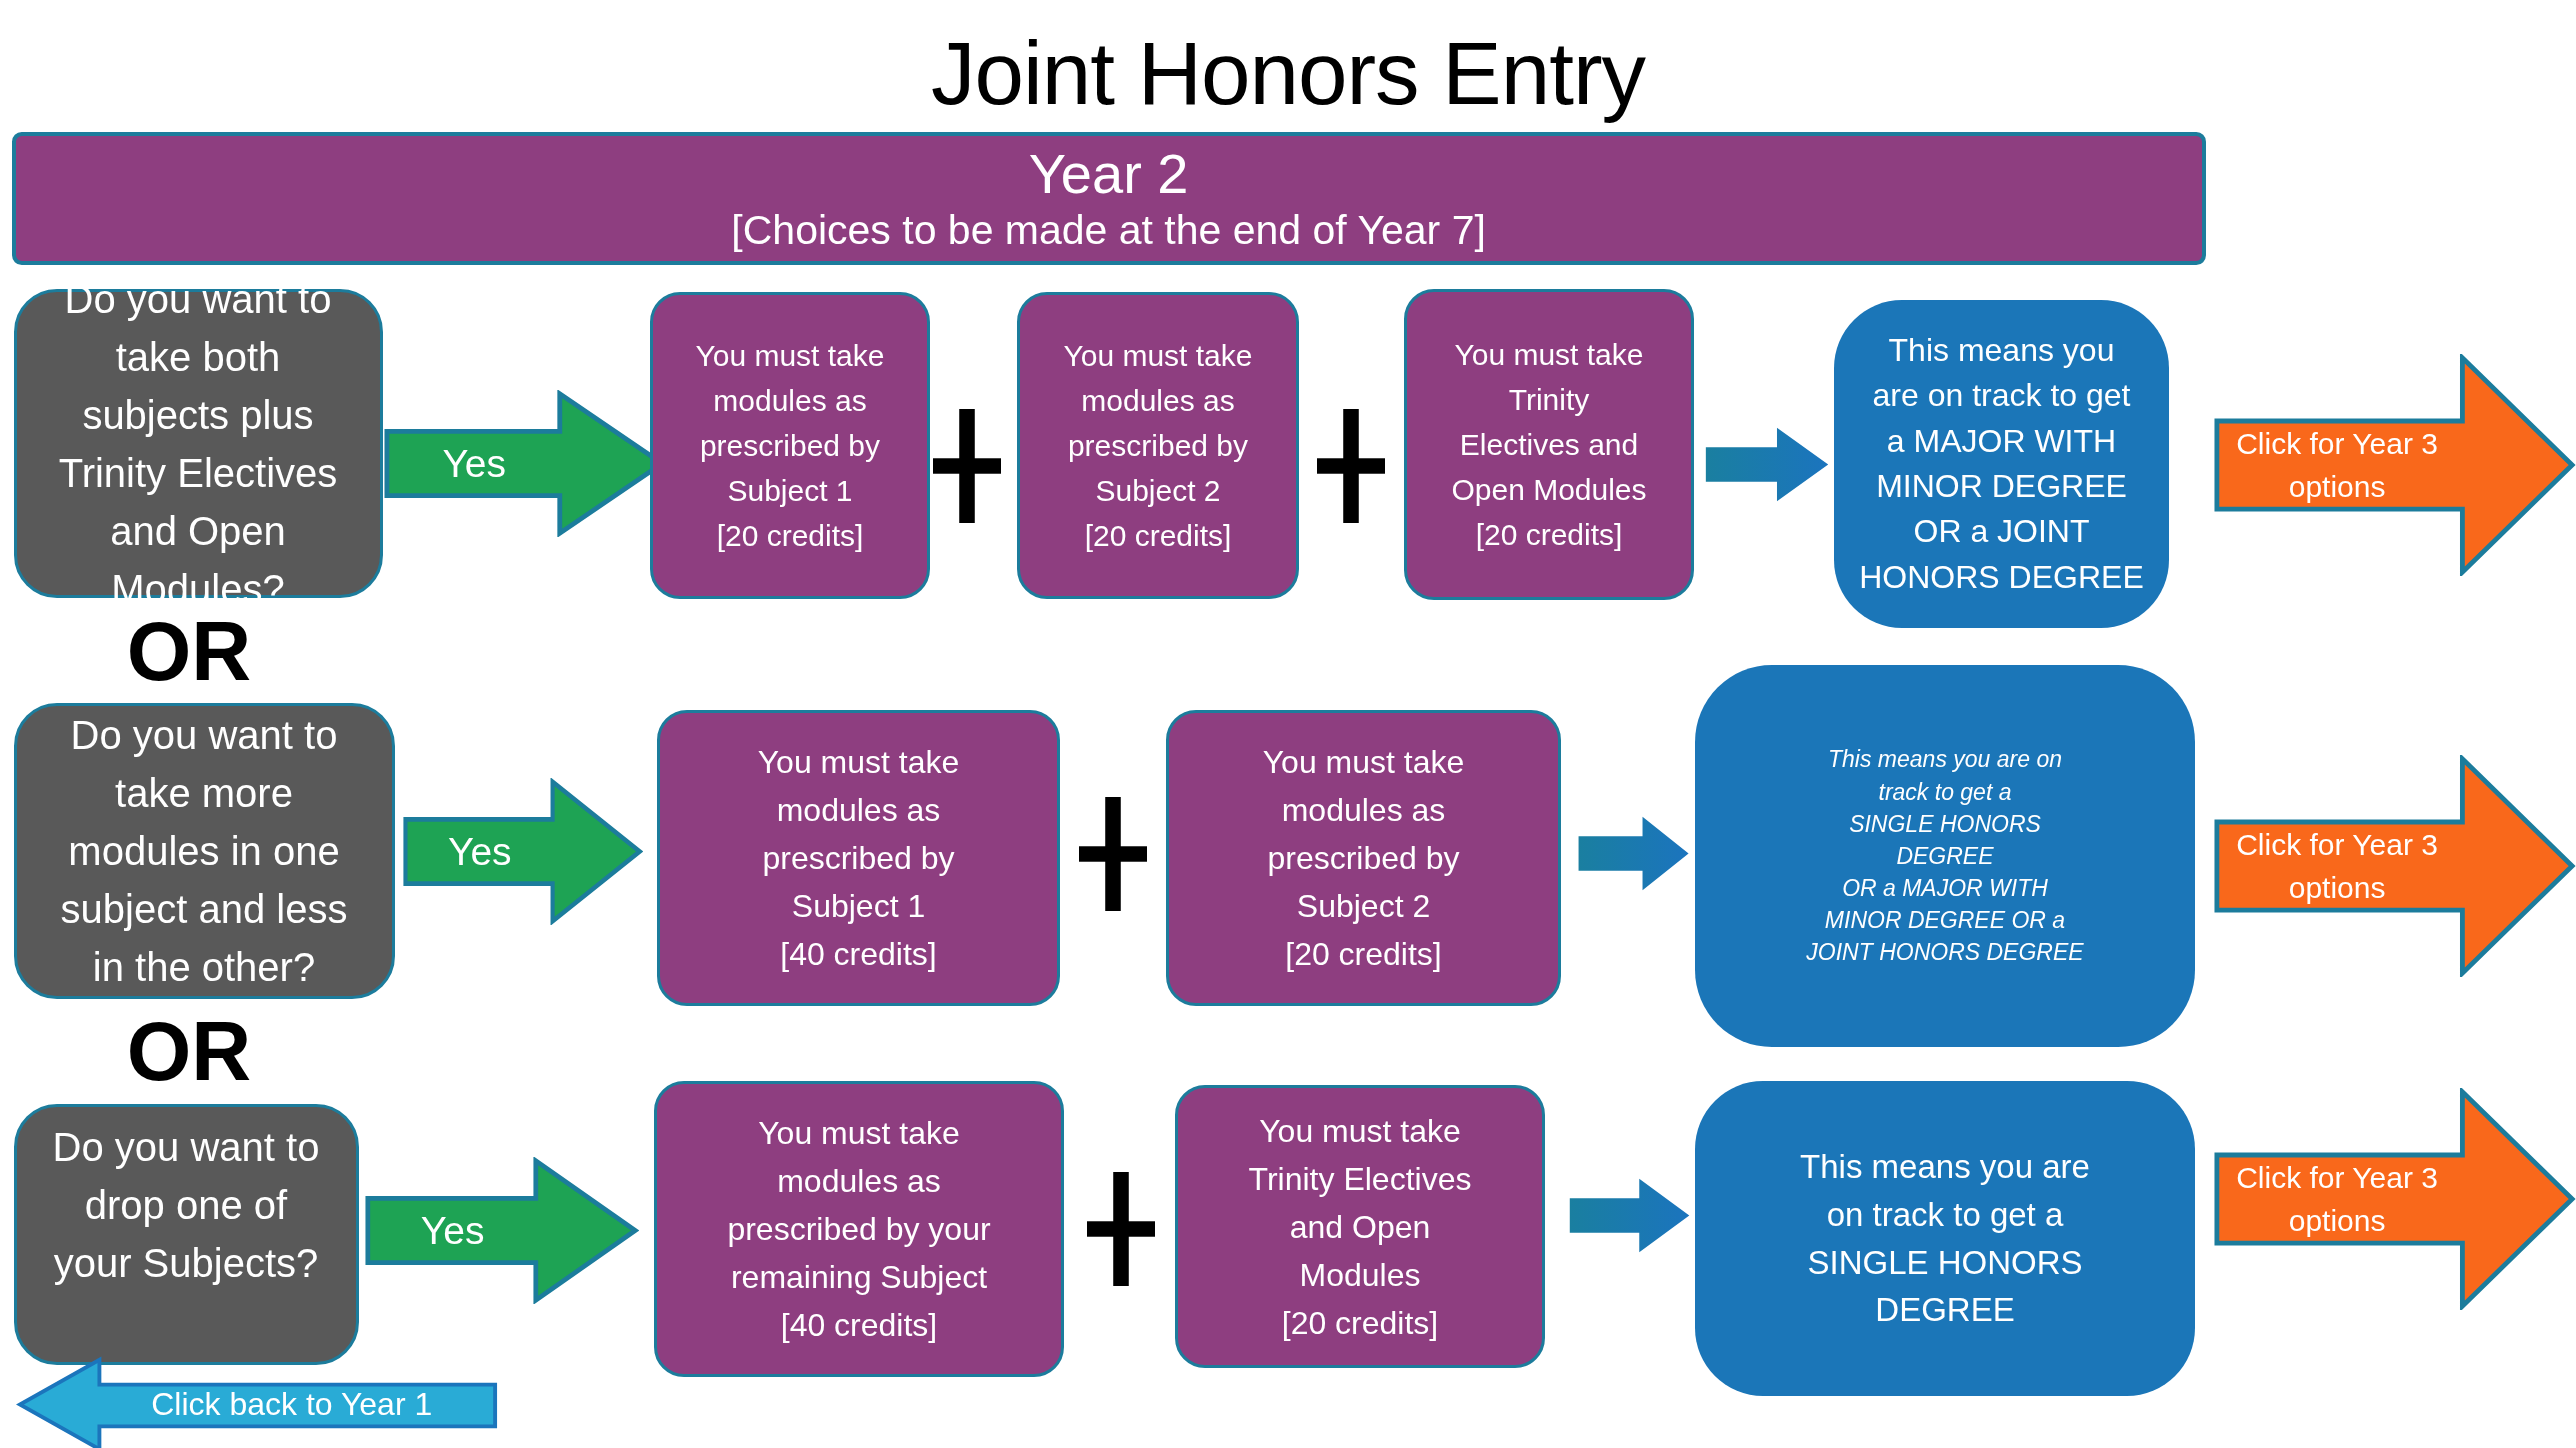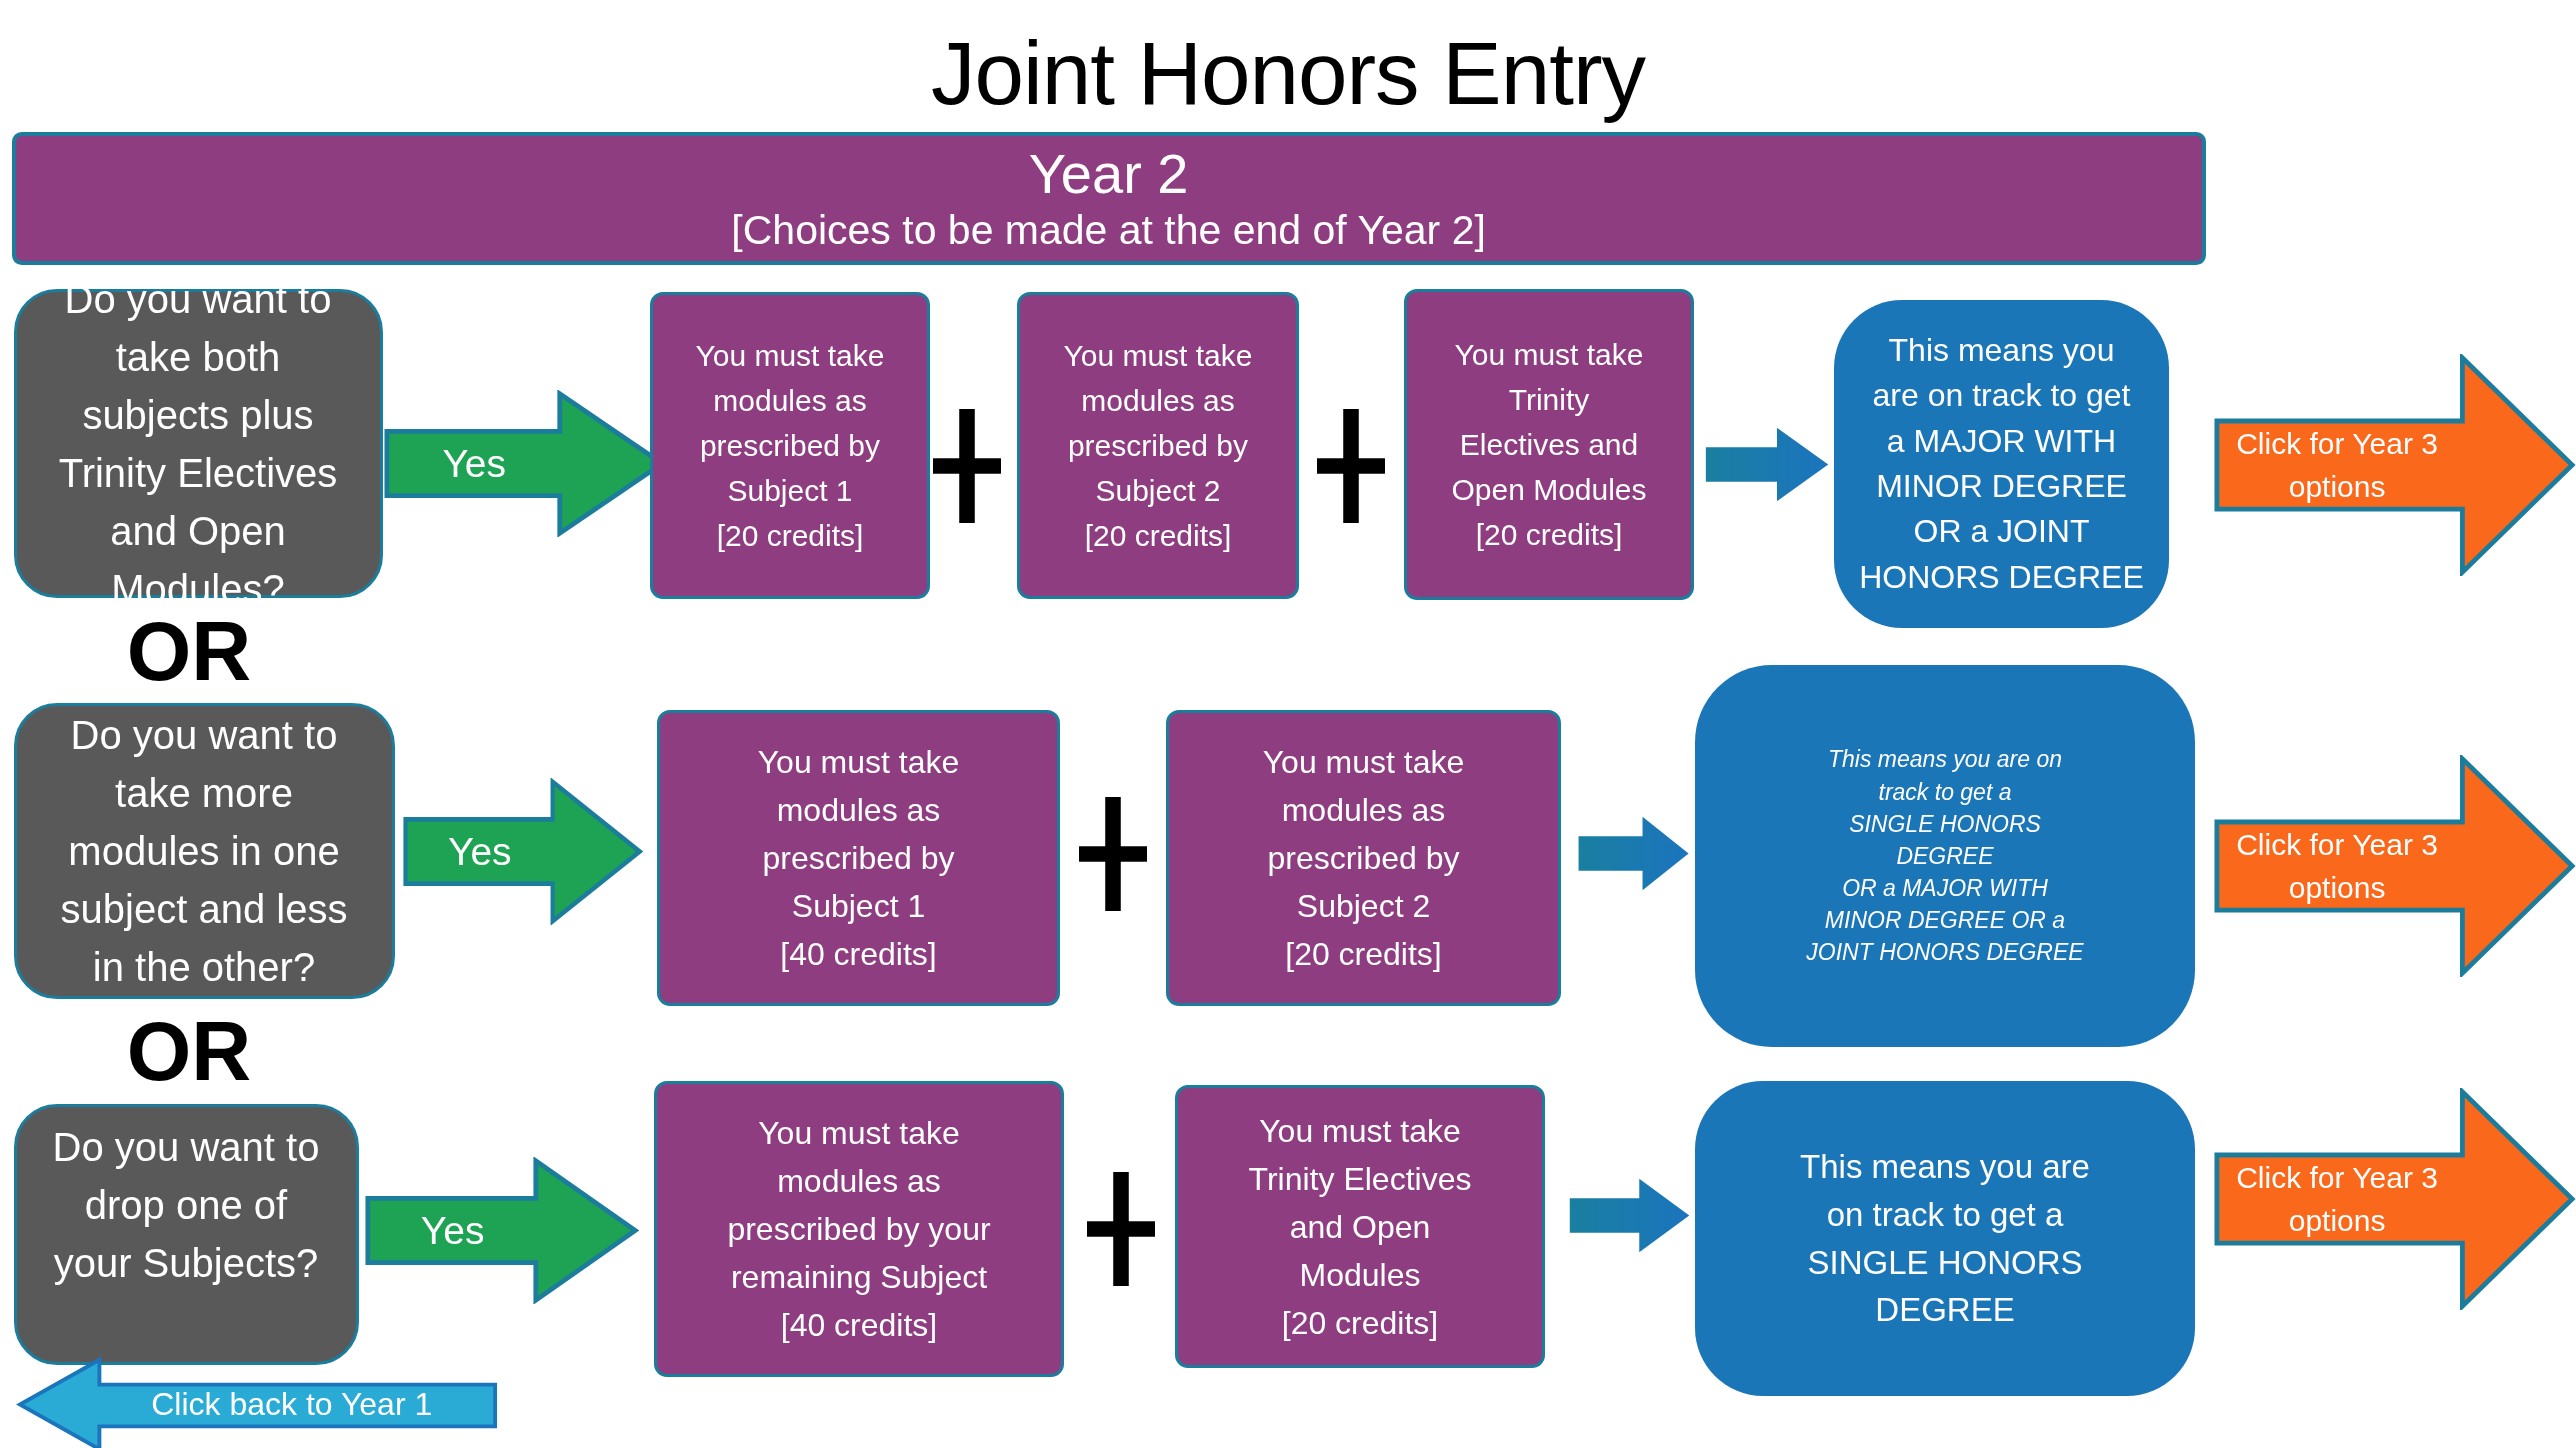--- a/index.html
+++ b/index.html
@@ -18,21 +18,21 @@
   
   #year-banner{
     left:11.6px;top:132px;width:2194px;height:133px;
     background:#8E3E80;border:4.8px solid #1C7C9C;border-radius:9.7px;
     color:#fff;display:flex;flex-direction:column;align-items:center;justify-content:center;
   }
   #year-banner .b-title{font-size:56px;line-height:1.15;}
   #year-banner .b-sub{font-size:41px;line-height:1.2;}
   
   .qbox{background:#595959;border:3.9px solid #1C7C9C;border-radius:43px;color:#fff;font-size:40px;line-height:1.45;padding:9.7px 17.4px;text-align:center;}
-  .mbox{background:#8E3E80;border:3.9px solid #1C7C9C;border-radius:13px;color:#fff;font-size:30px;line-height:1.5;padding:9.7px 13.5px;}
+  .mbox{background:#8E3E80;border:3.9px solid #1C7C9C;border-radius:30px;color:#fff;font-size:30px;line-height:1.5;padding:9.7px 13.5px;}
   .mbox.r2{font-size:32px;}
   .obox{background:#1B76B8;border:none;border-radius:68px;color:#fff;font-size:32px;line-height:1.42;padding:9.7px 15.5px;}
   .obox.r2{font-size:23px;line-height:1.4;border-radius:77px;font-style:italic;}
   .obox.r3{font-size:33px;line-height:1.45;}
   
   .or-label{font-size:83px;font-weight:700;color:#000;text-align:right;}
   
   .arrow-wrap{position:absolute;}
   .arrow-wrap svg{position:absolute;left:0;top:0;width:100%;height:100%;}
   .arrow-label{
@@ -54,21 +54,21 @@
     </linearGradient>
   </defs>
 </svg>
 
 <div id="canvas">
 
   <div id="main-title" class="abs center-text">Joint Honors Entry</div>
 
   <div id="year-banner" class="abs">
     <div class="b-title">Year 2</div>
-    <div class="b-sub">[Choices to be made at the end of Year 2]</div>
+    <div class="b-sub">[Choices to be made at the end of Year 7]</div>
   </div>
 
   <div class="abs qbox center-text pre" style="left:13.5px;top:289px;width:369px;height:309px;">Do you want to
 take both
 subjects plus
 Trinity Electives
 and Open
 Modules?</div>
 
   <div class="arrow-wrap" style="left:384px;top:390px;width:282px;height:147px;">

